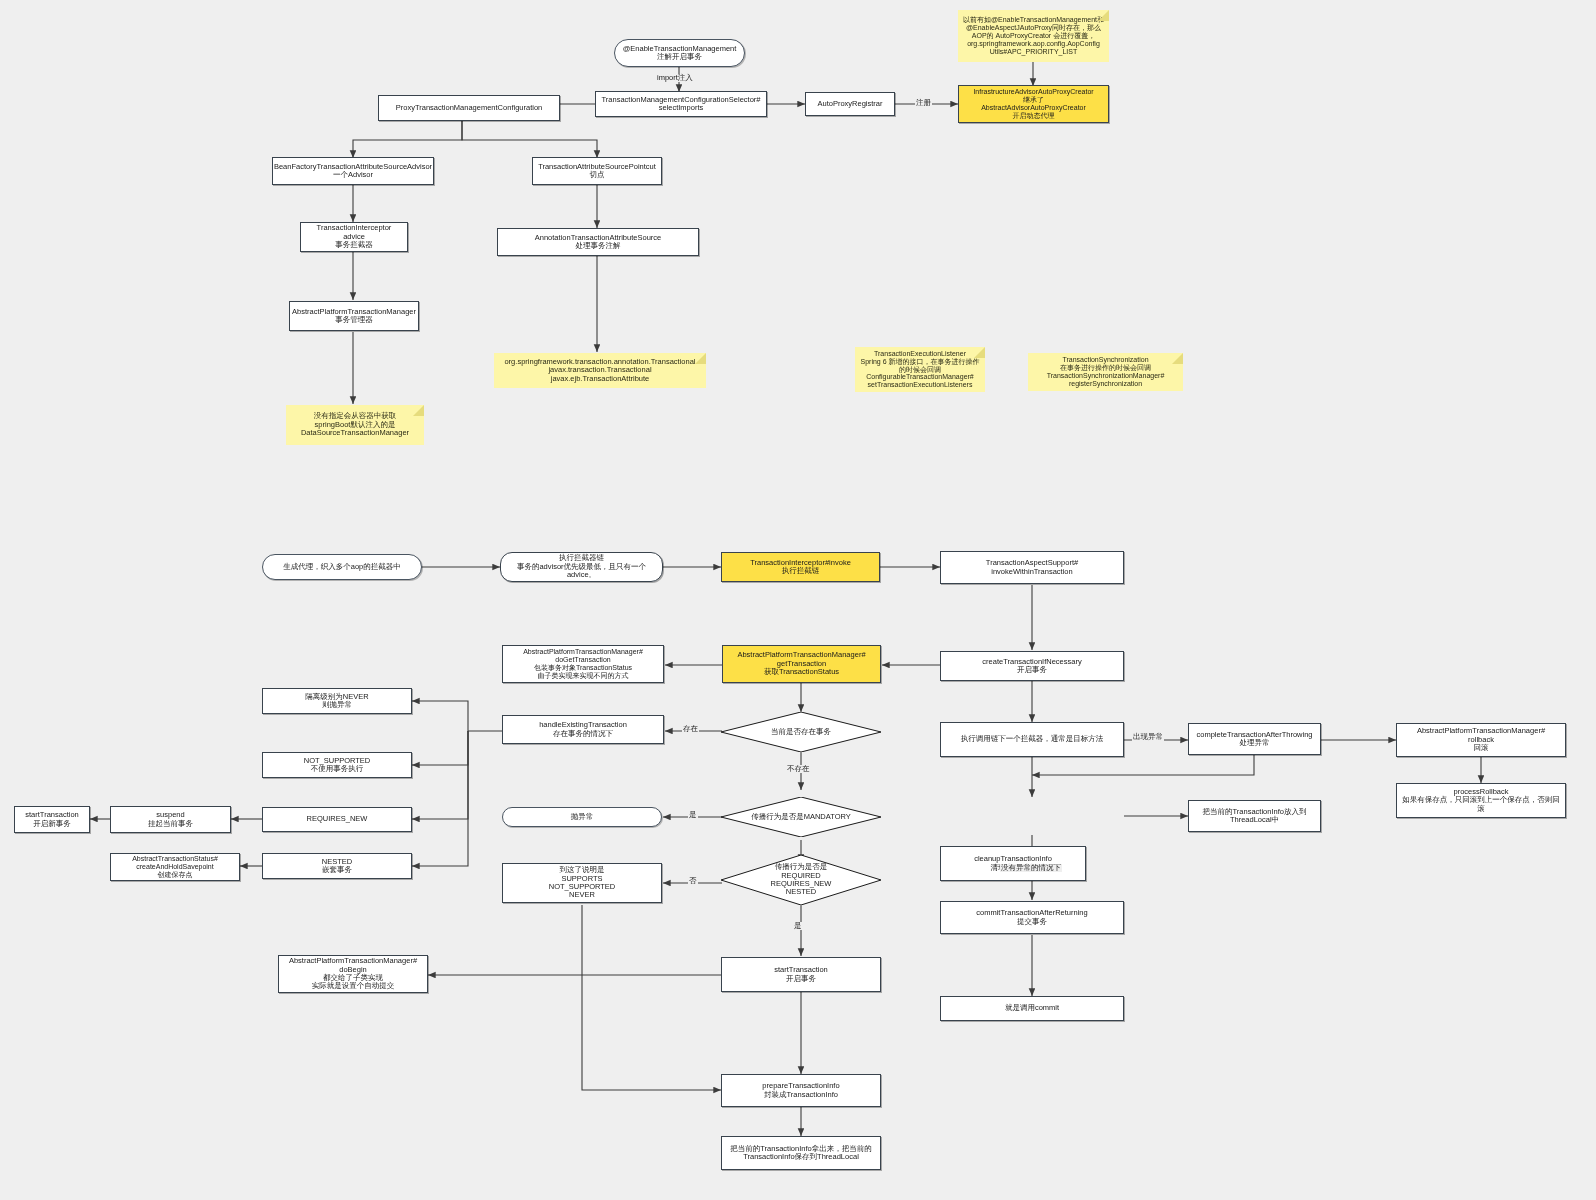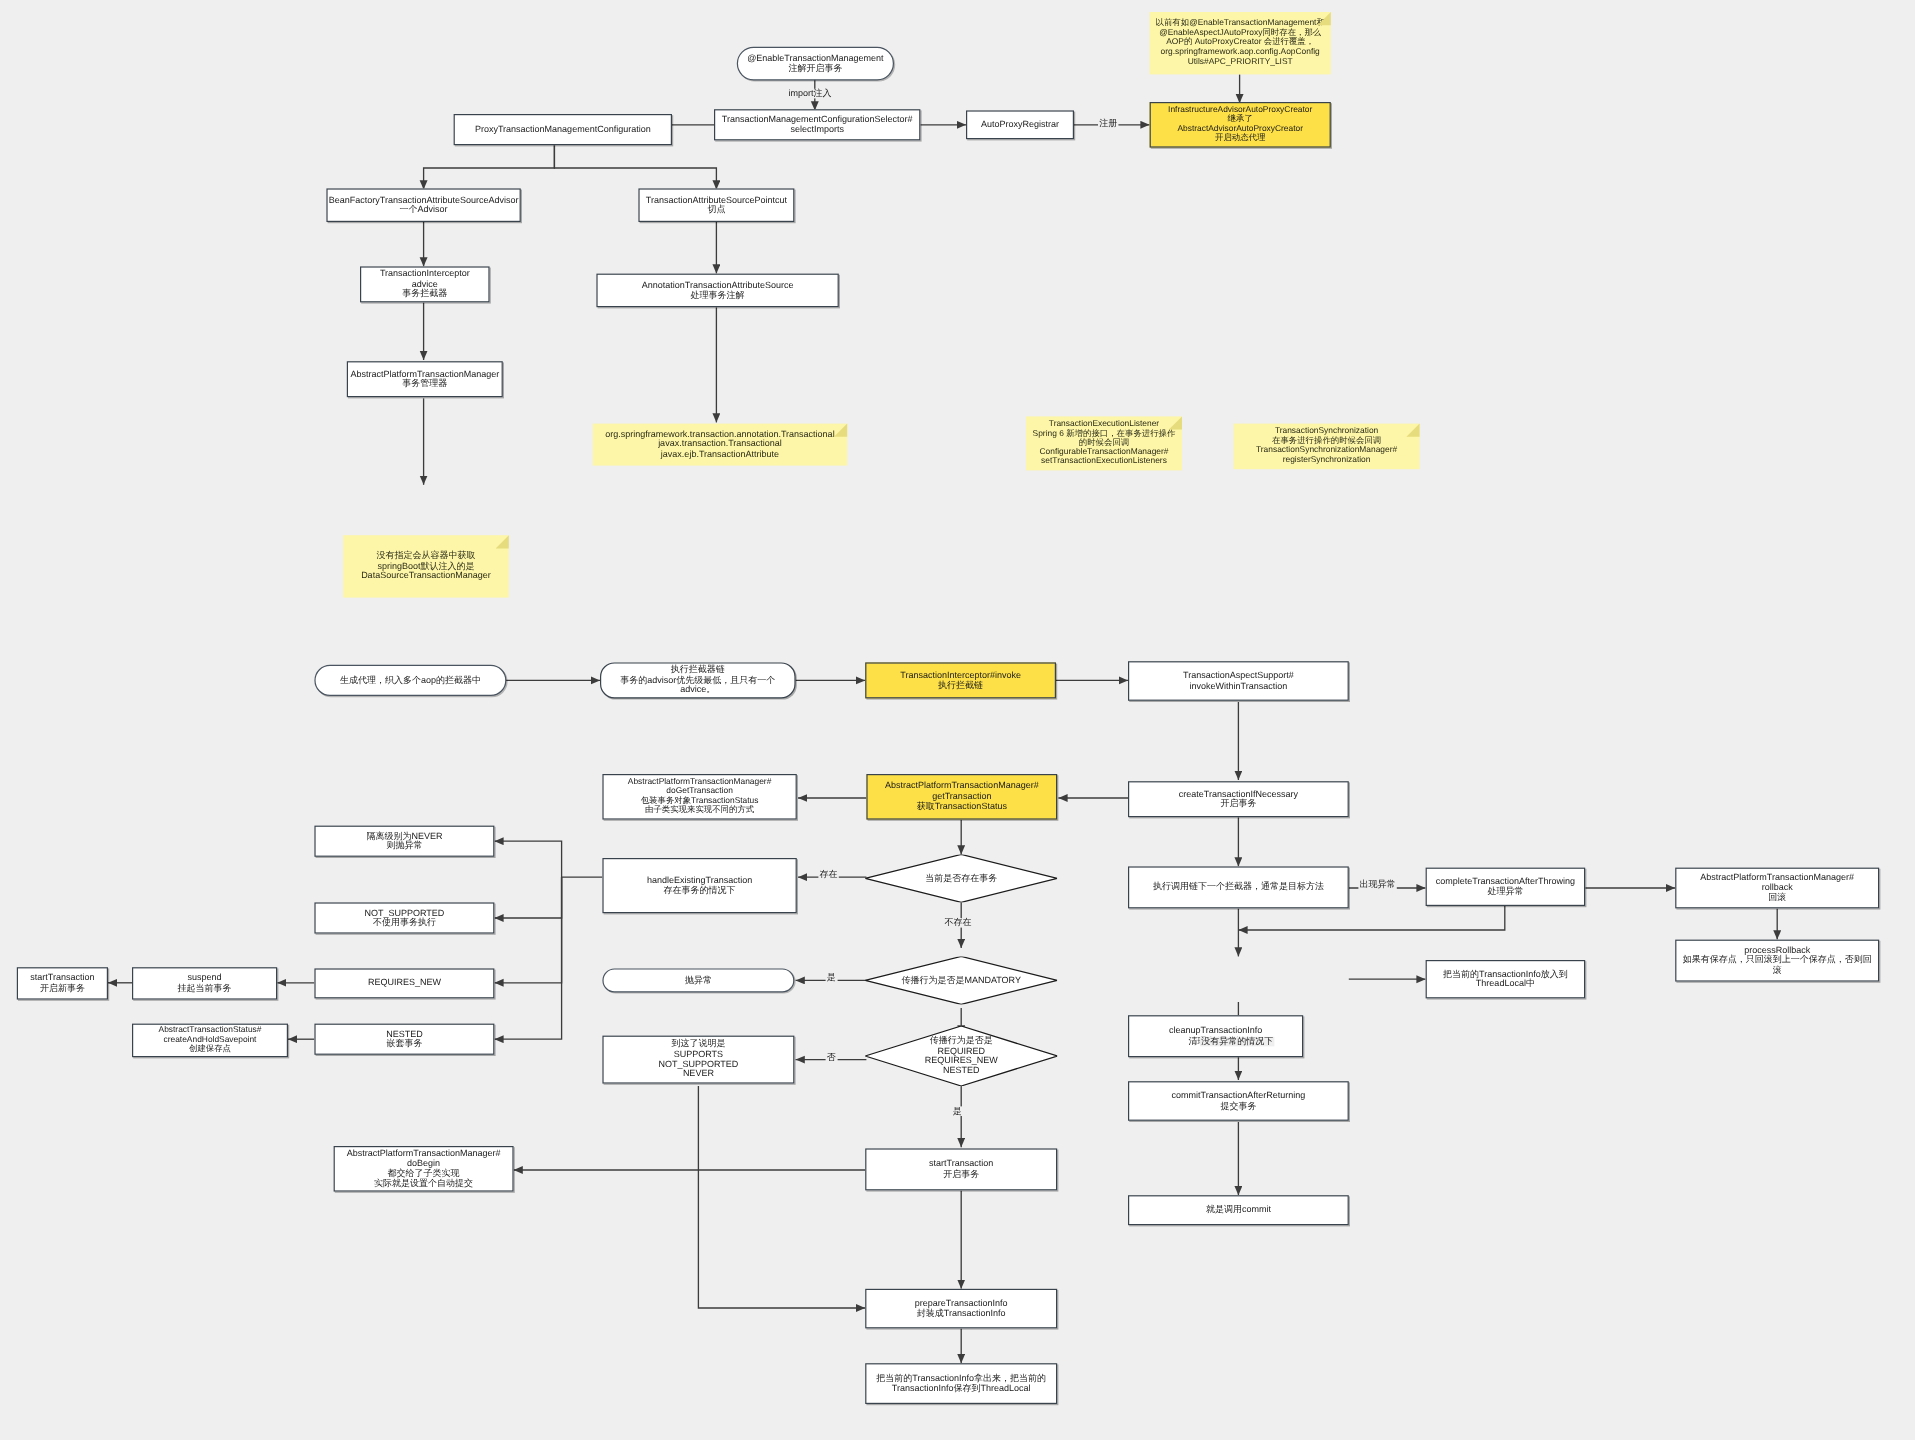--- a/index.html
+++ b/index.html
@@ -178,21 +178,21 @@
   <div class="node rect fs75" style="left:497px;top:228px;width:202px;height:28px;">AnnotationTransactionAttributeSource
 处理事务注解</div>
 
   <div class="node rect fs75" style="left:289px;top:301px;width:130px;height:30px;">AbstractPlatformTransactionManager
 事务管理器</div>
 
   <div class="node note fs75" style="left:494px;top:353px;width:212px;height:35px;">org.springframework.transaction.annotation.Transactional
 javax.transaction.Transactional
 javax.ejb.TransactionAttribute</div>
 
-  <div class="node note fs75" style="left:286px;top:405px;width:138px;height:52px;margin-top:41px;">没有指定会从容器中获取
+  <div class="node note fs75" style="left:286px;top:405px;width:138px;height:40px;">没有指定会从容器中获取
 springBoot默认注入的是
 DataSourceTransactionManager</div>
 
   <div class="node note fs7" style="left:855px;top:347px;width:130px;height:45px;">TransactionExecutionListener
 Spring 6 新增的接口，在事务进行操作
 的时候会回调
 ConfigurableTransactionManager#
 setTransactionExecutionListeners</div>
 
   <div class="node note fs7" style="left:1028px;top:353px;width:155px;height:38px;">TransactionSynchronization
@@ -216,21 +216,21 @@
 
   <div class="node teal fs75" style="left:722px;top:645px;width:159px;height:38px;">AbstractPlatformTransactionManager#
 getTransaction
 获取TransactionStatus</div>
 
   <div class="node rect fs7" style="left:502px;top:645px;width:162px;height:38px;">AbstractPlatformTransactionManager#
 doGetTransaction
 包装事务对象TransactionStatus
 由子类实现来实现不同的方式</div>
 
-  <div class="node rect fs75" style="left:502px;top:715px;width:162px;height:46px;">handleExistingTransaction
+  <div class="node rect fs75" style="left:502px;top:715px;width:162px;height:29px;">handleExistingTransaction
 存在事务的情况下</div>
 
   <div class="diamond fs75" style="left:721px;top:712px;width:160px;height:40px;">
     <svg class="dshape" viewBox="0 0 160 40" preserveAspectRatio="none">
       <polygon points="80,0 160,20 80,40 0,20" fill="#ffffff" stroke="#1a1a1a" stroke-width="1"></polygon>
     </svg>
     <span class="dtext">当前是否存在事务</span>
   </div>
   <div class="elabel fs75" style="left:682px;top:725px;">存在</div>
   <div class="elabel fs75" style="left:786px;top:765px;">不存在</div>

